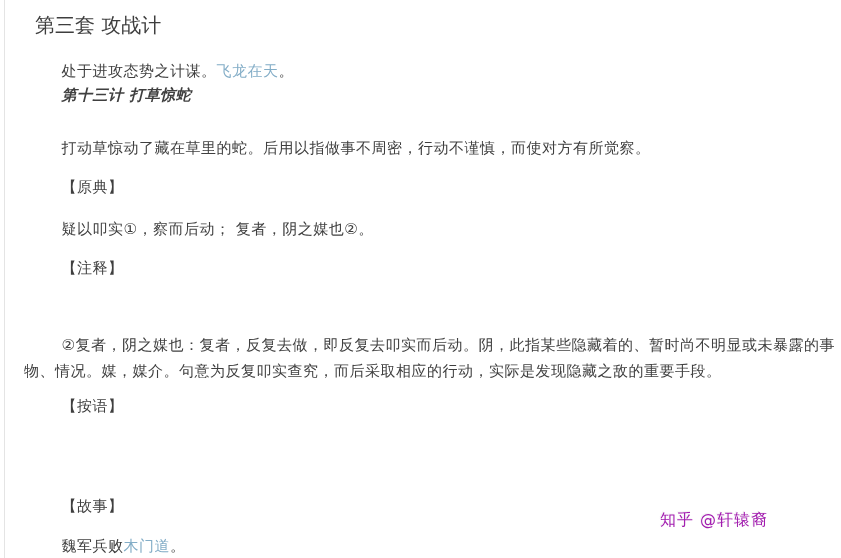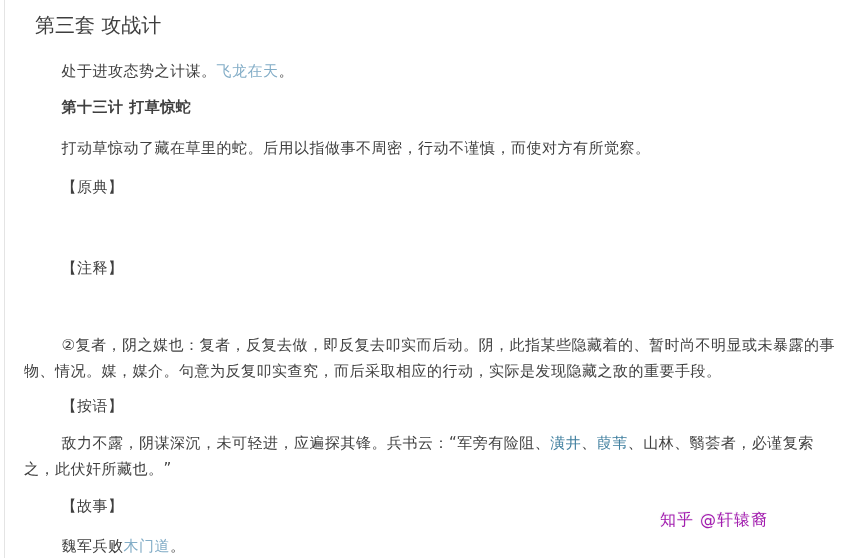--- a/index.html
+++ b/index.html
@@ -17,21 +17,21 @@
     position:absolute;left:20px;width:815px;margin:4px;
     font-size:15px;line-height:26px;color:#3f3f3f;
     text-indent:2.5em;letter-spacing:0.5px;
   }
   .bold{font-weight:700;}
   a.lnk{text-decoration:none;cursor:pointer;}
   a.lnk.light{color:var(--link-light,#83adc7);}
   a.lnk.dark{color:var(--link-dark,#3e7e9e);}
   
   .b-intro{top:54px;}
-  .b-subhead{top:90px;}
+  .b-subhead{top:78px;font-style:italic;}
   .b-summary{top:131px;}
   .b-yd-label{top:170px;}
   .b-yd-text{top:212px;}
   .b-zs-label{top:251px;}
   .b-note1{top:291px;}
   .b-note2{top:328px;}
   .b-ay-label{top:389px;}
   .b-ay-text{top:426px;}
   .b-gs-label{top:489px;}
   .b-gs-text{top:529px;}
@@ -53,29 +53,29 @@
   <h1 class="h1">第三套 攻战计</h1>
 
   <p class="para b-intro"><span>处于进攻态势之计谋。</span><a class="lnk light">飞龙在天</a><span>。</span></p>
 
   <p class="para bold b-subhead">第十三计 打草惊蛇</p>
 
   <p class="para b-summary">打动草惊动了藏在草里的蛇。后用以指做事不周密，行动不谨慎，而使对方有所觉察。</p>
 
   <p class="para b-yd-label">【原典】</p>
 
+  <p class="para b-yd-text">疑以叩实①，察而后动； 复者，阴之媒也②。</p>
 
   <p class="para b-zs-label">【注释】</p>
 
 
   <p class="para b-note2">②复者，阴之媒也：复者，反复去做，即反复去叩实而后动。阴，此指某些隐藏着的、暂时尚不明显或未暴露的事物、情况。媒，媒介。句意为反复叩实查究，而后采取相应的行动，实际是发现隐藏之敌的重要手段。</p>
 
   <p class="para b-ay-label">【按语】</p>
 
-  <p class="para b-ay-text"><span>敌力不露，阴谋深沉，未可轻进，应遍探其锋。兵书云：“军旁有险阻、</span><a class="lnk dark">潢井</a><span>、</span><a class="lnk dark">葭苇</a><span>、山林、翳荟者，必谨复索之，此伏奸所藏也。”</span></p>
 
   <p class="para b-gs-label">【故事】</p>
 
   <p class="para b-gs-text"><span>魏军兵败</span><a class="lnk light">木门道</a><span>。</span></p>
 
   <div class="watermark">知乎 @轩辕裔</div>
 
 </div>
 
 </body></html>

